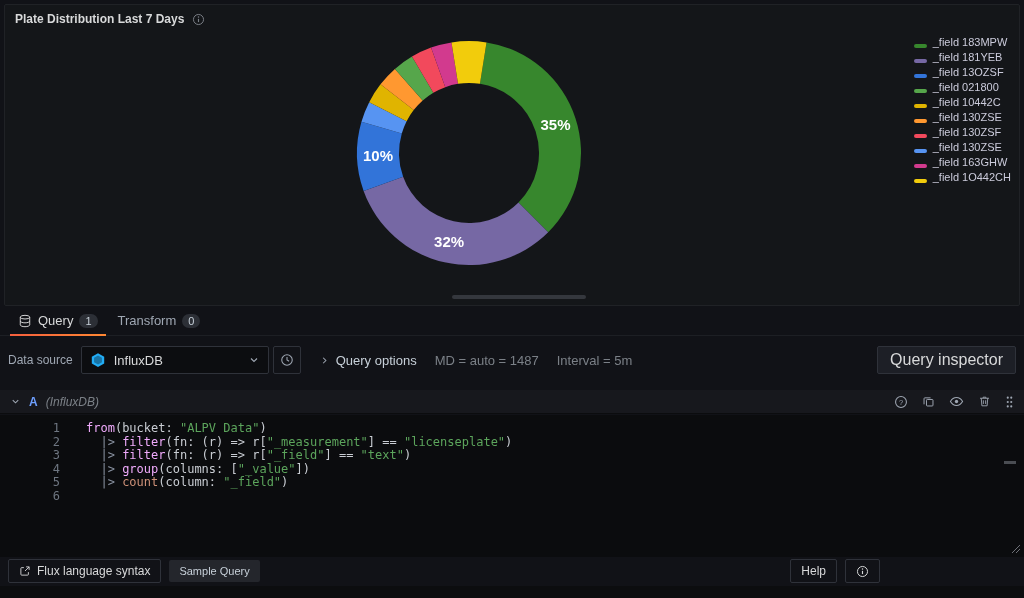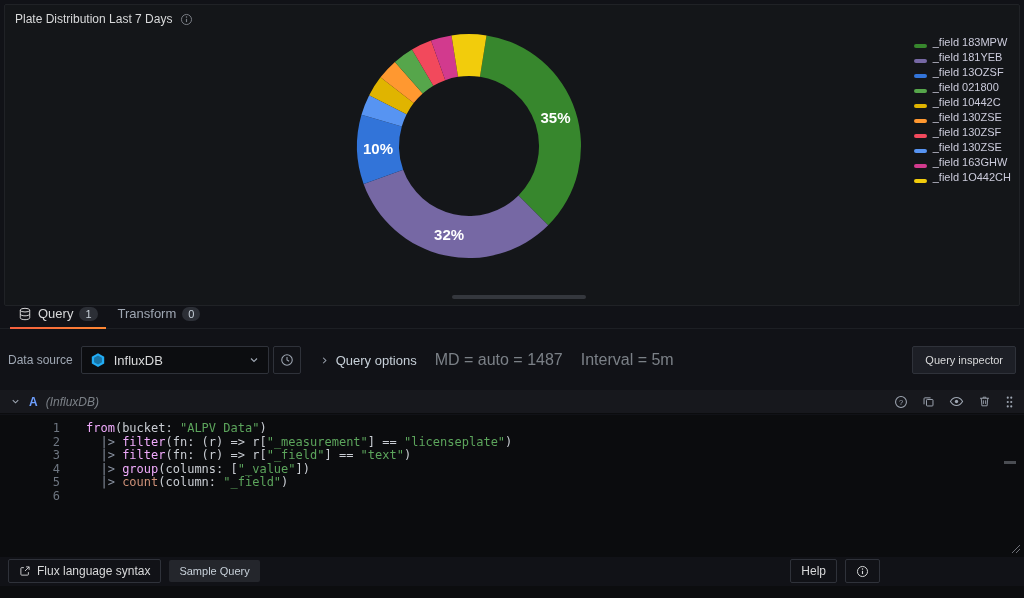--- a/index.html
+++ b/index.html
@@ -14,42 +14,42 @@
   svg { display:block; }
 
   
   .panel {
     position:absolute; left:4px; top:4px; width:1016px; height:302px;
     background:#141619; border:1px solid #202226; border-radius:2px;
   }
   .panel-header {
     display:flex; align-items:center; gap:8px; padding:7px 10px;
   }
-  .panel-title { font-size:12px; font-weight:400; color:#D8D9DA; }
+  .panel-title { font-size:12px; font-weight:700; color:#D8D9DA; }
   .panel-info { color:#7B8087; display:flex; }
 
-  .donut-wrap { position:absolute; left:344px; top:21px; width:240px; height:240px; }
+  .donut-wrap { position:absolute; left:344px; top:28px; width:240px; height:240px; }
   .slice-label { fill:#FFFFFF; font-size:15px; font-weight:600; font-family:"Liberation Sans",sans-serif; }
 
   .chart-legend {
     position:absolute; right:8px; top:32px;
     display:flex; flex-direction:column; gap:4px;
   }
   .legend-item { display:flex; align-items:flex-end; gap:6px; height:11px; cursor:pointer; }
   .legend-mark { width:13px; height:4px; border-radius:2px; flex:0 0 auto; }
   .legend-label { font-size:11px; color:#CCCCDC; white-space:nowrap; }
 
   .panel-scrollbar {
     position:absolute; left:447px; top:290px; width:134px; height:4px;
     background:#34373D; border-radius:2px;
   }
 
   
   .tabbar {
-    position:absolute; left:0; top:299px; width:1024px; height:30px;
+    position:absolute; left:0; top:306px; width:1024px; height:30px;
     display:flex; align-items:stretch; padding-left:8px;
     border-bottom:1px solid #1D1F24;
   }
   .tab {
     display:flex; align-items:center; gap:6px; padding:0 10px;
     font-size:13px; color:#9FA7B3; cursor:pointer; position:relative;
   }
   .tab.active { color:#D8D9DA; }
   .tab.active::after {
     content:""; position:absolute; left:2px; right:2px; bottom:-1px; height:2px;
@@ -73,25 +73,25 @@
   .ds-select-value { font-size:13px; color:#D8D9DA; }
   .ds-caret { margin-left:auto; color:#9FA7B3; display:flex; }
   .sq-btn {
     width:28px; height:28px; margin-left:4px;
     border:1px solid #2F323A; border-radius:2px; background:transparent;
     display:flex; align-items:center; justify-content:center; color:#9FA7B3; cursor:pointer;
   }
   .q-options { display:flex; align-items:center; gap:6px; margin-left:18px; cursor:pointer; }
   .q-options-chevron { color:#9FA7B3; display:flex; }
   .q-options-label { font-size:13px; color:#C7D0D9; }
-  .q-summary { font-size:16px; color:#7B8087; margin-left:18px; }
+  .q-summary { font-size:13px; color:#7B8087; margin-left:18px; }
   .toolbar-spacer { flex:1; }
   .btn {
     height:28px; padding:0 12px; border:1px solid #2F323A; border-radius:2px;
-    background:#1D1F26; color:#D8D9DA; font-size:11px; font-family:inherit;
+    background:#1D1F26; color:#D8D9DA; font-size:16px; font-family:inherit;
     display:flex; align-items:center; gap:6px; cursor:pointer;
   }
 
   
   .query-row {
     position:absolute; left:0; top:390px; width:1024px; height:24px;
     background:#17181D; display:flex; align-items:center; gap:8px; padding:0 10px;
     border-bottom:1px solid #0B0C0E;
   }
   .row-collapse { color:#9FA7B3; display:flex; cursor:pointer; }

